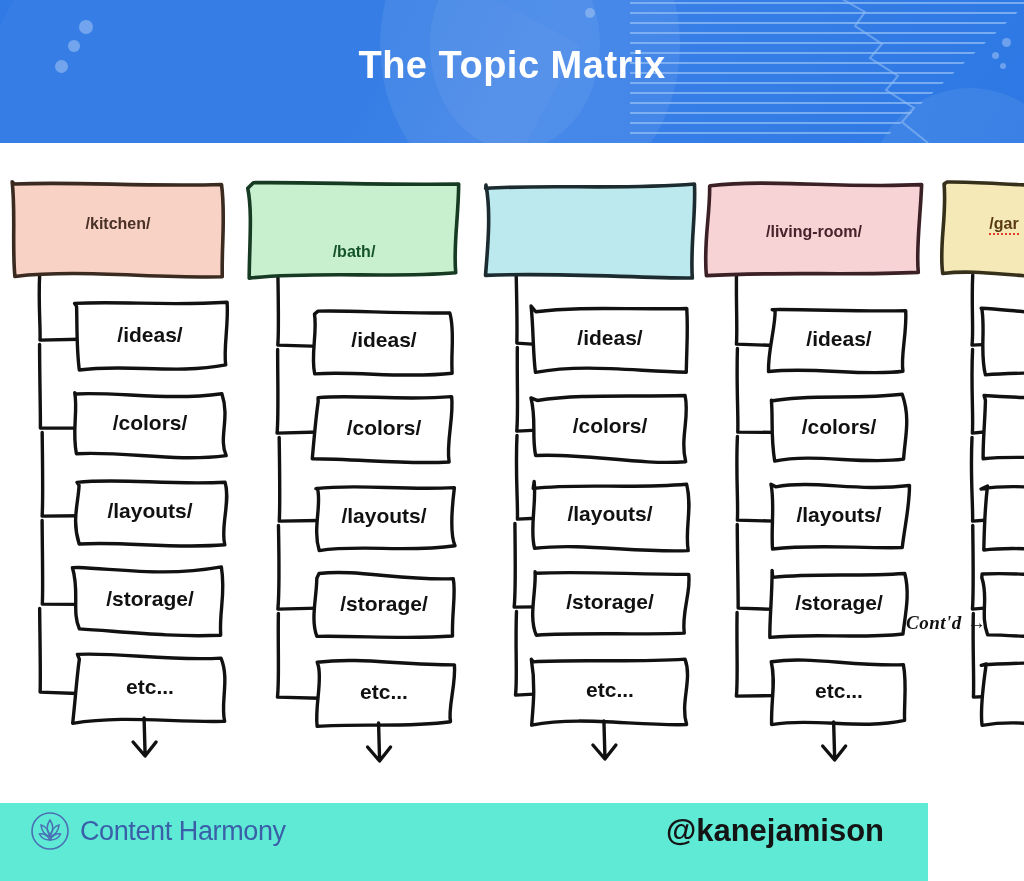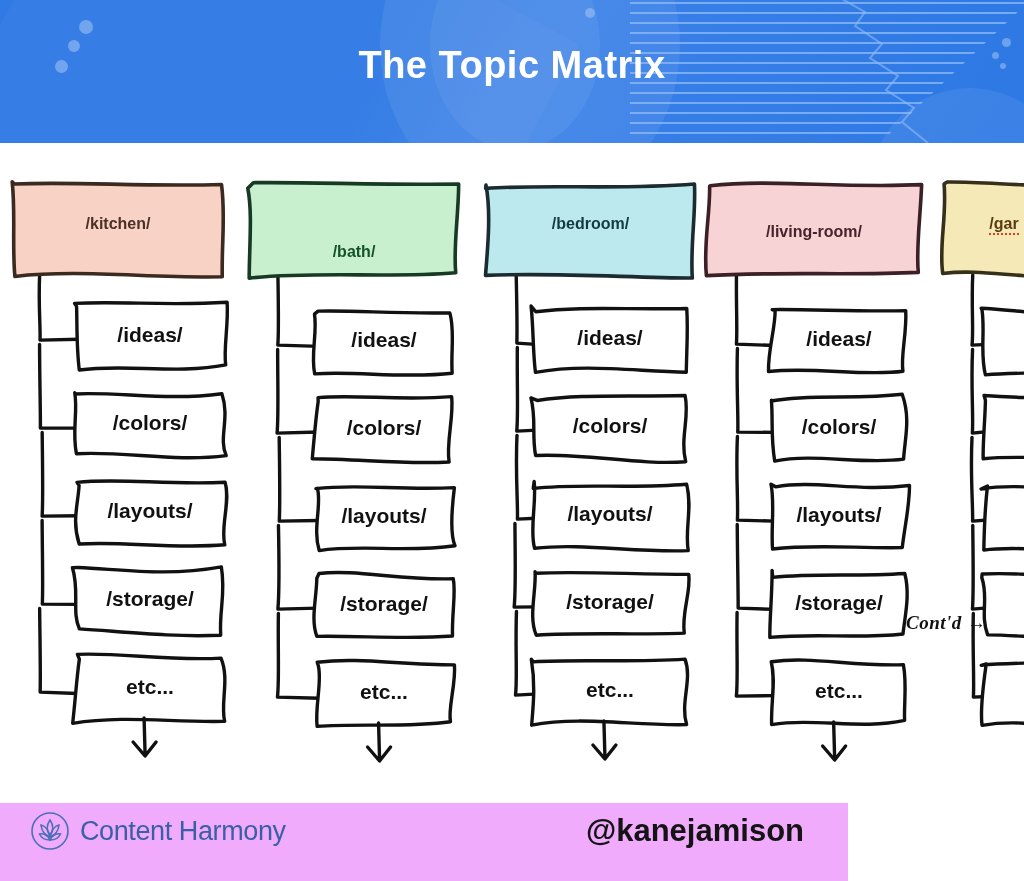--- a/index.html
+++ b/index.html
@@ -67,21 +67,21 @@
     padding-bottom: 1px;
   }
   .contd {
     position: absolute; left: 906px; top: 612px;
     font-size: 19px; color: #111; font-weight: bold;
     font-family: "Liberation Serif", serif; font-style: italic;
     letter-spacing: 0.5px; white-space: nowrap;
   }
 
   
-  .footer { position: absolute; left: 0; top: 803px; width: 848px; height: 78px; background: #f0abfc; }
+  .footer { position: absolute; left: 0; top: 803px; width: 928px; height: 78px; background: #5eead4; }
   .logo-wrap { position: absolute; left: 30px; top: 8px; display: flex; align-items: center; gap: 10px; }
   .logo-text {
     font-size: 27px; color: #3a5fa8; font-weight: normal;
     font-family: "Liberation Sans", sans-serif; letter-spacing: -0.4px;
   }
   .handle {
     position: absolute; right: 44px; top: 10px;
     font-size: 31px; font-weight: bold; color: #141414;
     font-family: "Liberation Sans", sans-serif;
     margin-left: 12px;
@@ -195,21 +195,20 @@
             <path d="M 30.47218094532014 468.44 C 29.147141678094464 506.087, 31.47218094532014 535.368, 29.502859515604964 552.1 L 52.48253147815472 550.9035194875223"></path>
           </g>
           <path d="M -0.3130984182064882 45.36527412252746 C 64.63665905210034 40.968785517359514, 131.15182018533898 47.17884899396396, 208.45623913037414 41.03801403159183 C 210.05272838766348 70.51284313263038, 204.15660066041937 102.26615481491487, 206.32148490078816 135.0586165935074 C 139.12657637839513 134.43018908613837, 67.33754859116745 129.46932444771255, -0.4918142791333673 132.40099846301646 C 2.0870826559360522 101.01096410891552, 4.908925458671956 67.96893911388187, -0.04687679943017509 42.09671180411089 Z" fill="#bce9ee" stroke="#1b2b30" stroke-width="3.6" stroke-linejoin="round"></path>
           <path d="M 49.80055485032525 168.71472111051656 C 96.03071842483743 163.08880069933312, 141.60664371637938 166.90090763151687, 200.75754970524346 165.439495326597 C 202.18143529075263 188.49509843115467, 200.63494702687254 204.64018302930526, 200.28472045850228 229.22171292538835 C 148.71914956288373 228.11952824598157, 96.827387141952 220.41208500862683, 49.44951177986782 229.3937261128769 C 46.805413162952945 209.0613133172045, 47.443707456683605 183.90589961883887, 45.069603300499544 162.95674971377326 Z" fill="#ffffff" stroke="#111111" stroke-width="3.4" stroke-linejoin="round"></path>
           <path d="M 51.20935256807569 257.44961176256163 C 94.79283266300001 250.76887186236164, 142.05788683106093 254.12141687416536, 199.08412164583993 252.53686232675653 C 203.88120593287107 273.8027643501585, 193.80612803489257 295.15384421240253, 199.7055820481412 318.72079124754333 C 151.4958594545423 322.2802471190133, 100.21139320716793 310.0113948829525, 49.62509368910691 312.49505124105843 C 45.57255768742997 292.37350503979883, 50.498216036883285 276.1699478082591, 44.91838259730413 254.89869307498387 Z" fill="#ffffff" stroke="#111111" stroke-width="3.4" stroke-linejoin="round"></path>
           <path d="M 47.20617828509127 345.4414451632842 C 93.99451904492197 340.138869173638, 144.75639252003114 346.0326091023966, 200.65295105187826 341.2982704177025 C 206.71519073834418 365.2844273404425, 198.54770141852447 386.04137283589756, 202.22241668981613 407.65986862529996 C 148.8023638935957 409.81989517482924, 98.37541412611279 399.90940170451506, 48.55803222859187 405.21305618519574 C 43.389026795471565 386.29099533414984, 50.61330017246925 360.1875746164785, 48.155598451549 338.5501182557783 Z" fill="#ffffff" stroke="#111111" stroke-width="3.4" stroke-linejoin="round"></path>
           <path d="M 49.22426170344663 430.2412788886769 C 96.67500367484753 428.27250912922085, 144.214529507465 431.24266087607606, 202.78118752547596 431.3847432160679 C 204.91704401280592 450.23013551849414, 195.5183207141414 468.602499256247, 198.24510911798342 490.1323483952937 C 151.18500773740234 492.0415750026897, 95.69762229843886 489.3108323596934, 50.23753314299394 492.1841489333586 C 42.22439127971623 473.1850066284766, 50.4733789840496 448.1398760233167, 49.060943987248905 428.7224300396268 Z" fill="#ffffff" stroke="#111111" stroke-width="3.4" stroke-linejoin="round"></path>
           <path d="M 47.27792549276628 518.8601329825167 C 90.53988990818145 516.0997233582474, 145.51491956086593 519.7487508497613, 199.02458424699705 516.0966940411816 C 206.6100405632006 536.4531119638184, 193.92268032824745 559.6507993093555, 200.61837165561428 581.5758564974069 C 149.17839166858158 583.0670300497985, 93.68982461968895 572.5664252639592, 45.64662913896452 582.1652452854278 C 47.52864552794427 559.9349984859, 49.40834988695027 540.0694535188142, 45.33203434996867 516.2724274525756 Z" fill="#ffffff" stroke="#111111" stroke-width="3.4" stroke-linejoin="round"></path>
           <path d="M 117.92 578 L 118.92 614 M 106.92 602 L 118.92 616 L 129.92000000000002 602" fill="none" stroke="#111111" stroke-width="3.4" stroke-linecap="round" stroke-linejoin="round"></path>
         </svg>
-        <div class="cap-label" style="left: 2px; width: 205px; top: 72px; color: rgb(18, 56, 64);">/bedroom/</div>
         <div class="node-label" style="left: 48px; width: 152px; top: 183px;">/ideas/</div>
         <div class="node-label" style="left: 48px; width: 152px; top: 271px;">/colors/</div>
         <div class="node-label" style="left: 48px; width: 152px; top: 359px;">/layouts/</div>
         <div class="node-label" style="left: 48px; width: 152px; top: 447px;">/storage/</div>
         <div class="node-label" style="left: 48px; width: 152px; top: 535px;">etc...</div>
       </div>
       <div class="column" style="left: 706px; width: 318px; height: 660px;">
         <svg class="sketch" width="318" height="660">
           <g fill="none" stroke="#111111" stroke-width="3.4" stroke-linecap="round" stroke-linejoin="round">
             <path d="M 30.468653947566008 132 C 30.078254015454206 163.095, 31.468653947566008 187.28, 30.429030687515173 201.1 L 68.97571563789421 202.54286537307448"></path>

